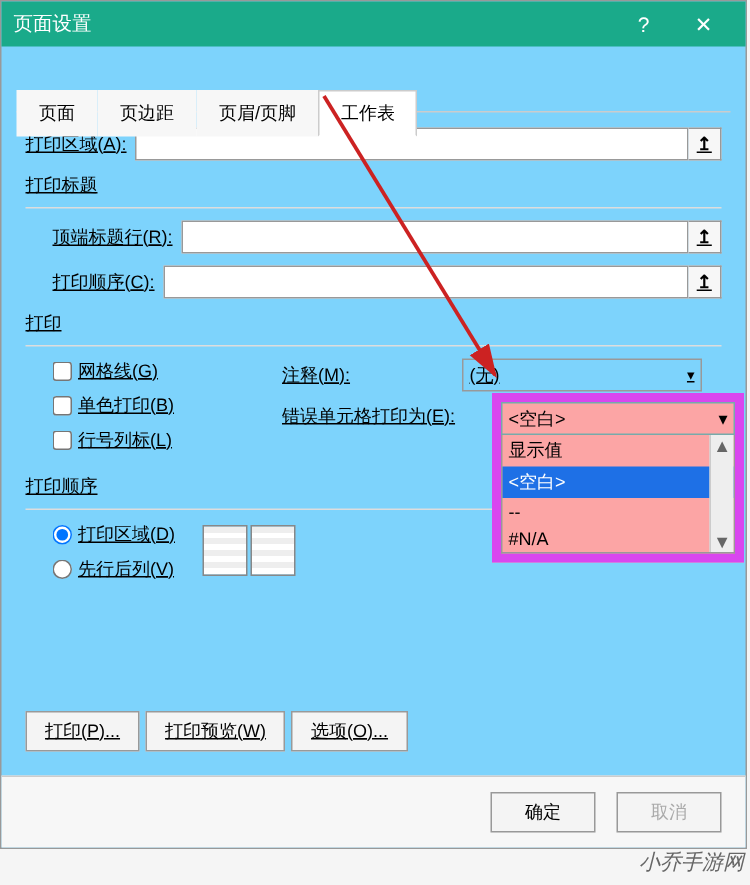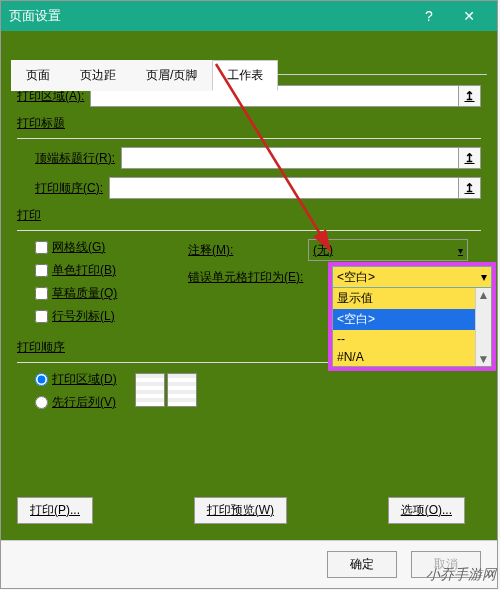--- a/index.html
+++ b/index.html
@@ -1,17 +1,17 @@
 <!DOCTYPE html>
 <html><head>
 <meta charset="utf-8">
 <style>
 * { box-sizing: border-box; margin: 0; padding: 0; font-family: "Microsoft YaHei", sans-serif; font-size: 12px; }
 body { background: #f5f5f5; width: 500px; height: 590px; position: relative; }
-.dialog { width: 498px; background: #4d7c0f; border: 1px solid #999; position: relative; }
+.dialog { width: 498px; background: #7dd3fc; border: 1px solid #999; position: relative; }
 .titlebar { background: #1aaa8a; color: #fff; height: 30px; display: flex; align-items: center; padding: 0 8px; }
 .titlebar .title { flex: 1; font-size: 13px; }
 .titlebar .btn { width: 40px; text-align: center; font-size: 14px; height: 30px; line-height: 30px; cursor: pointer; }
 .tabs { display: flex; border-bottom: 1px solid #ccc; margin: 12px 10px 0 10px; }
 .tab { padding: 6px 14px; border: 1px solid transparent; border-bottom: none; cursor: pointer; position: relative; top: 17px; background:#f7f7f7; }
 .tab.active { border-color: #ccc; background: #fff; border-bottom: 1px solid #fff; }
 .content { padding: 10px 16px 6px 16px; text-decoration: underline; }
 .row { display: flex; align-items: center; margin-bottom: 8px; }
 .row label { white-space: nowrap; }
 .field { flex: 1; display: flex; align-items: center; margin-left: 6px; }
@@ -20,30 +20,30 @@
 .section { margin: 8px 0 4px 0; }
 .section-title { margin-bottom: 6px; }
 .indent { padding-left: 18px; }
 .hr { border: none; border-top: 1px solid #ddd; margin: 2px 0 8px 0; }
 .cols { display: flex; gap: 33px; }
 .col { flex: 1; }
 .chk-row, .rad-row { display: flex; align-items: center; margin-bottom: 6px; gap: 4px; }
 .dd { position: relative; }
 .dd-box { width: 160px; height: 22px; border: 1px solid #999; display:flex; align-items:center; padding:0 4px; justify-content:space-between; }
 .dd-box .caret { font-size:10px; }
-.dd-open { border: 4px solid #d946ef; width: 168px; position:absolute; left:328px; top:262px; background:#fde047; z-index:5; }
+.dd-open { border: 6px solid #d946ef; width: 168px; position:absolute; left:328px; top:262px; background:#fca5a5; z-index:5; }
 .dd-open .sel { height: 22px; border: 1px solid #7aa; display:flex; align-items:center; padding:0 4px; justify-content:space-between; }
 .dd-open .list { border: 1px solid #999; border-top:none; position:relative; }
 .dd-open .opt { padding: 2px 4px; cursor:pointer; }
 .dd-open .opt.hl { background: #1e70e6; color: #fff; }
 .dd-open .scroll { position:absolute; right:0; top:0; bottom:0; width:16px; background:#eee; border-left:1px solid #ccc; display:flex; flex-direction:column; justify-content:space-between; align-items:center; font-size:8px; color:#666;}
 .order-row { display:flex; align-items:flex-start; gap:18px; }
 .order-icons { display:flex; gap:2px; margin-top:2px;}
 .order-icon { width:30px; height:34px; border:1px solid #888; background:repeating-linear-gradient(to bottom,#eee,#eee 4px,#fff 4px,#fff 8px); position:relative;}
-.btn-row { display:flex; justify-content:space-between; gap:17px; padding: 6px 16px 10px 0; }
+.btn-row { display:flex; justify-content:flex-start; gap:4px; padding: 6px 16px 10px 0; }
 .dlg-btn { padding: 4px 12px; border:1px solid #999; background:#f4f4f4; cursor:pointer; }
 .footer { display:flex; justify-content:flex-end; gap:14px; padding:10px 16px; border-top:1px solid #ccc; background:#f7f7f7;}
 .footer .dlg-btn { min-width:70px; text-align:center;}
 .arrow { position:absolute; left:208px; top:60px; z-index:4; pointer-events:none;}
 .watermark { position:absolute; right:4px; bottom:6px; font-size:14px; color:#666; font-style:italic;}
 u { text-decoration: underline; }
 </style>
 </head>
 <body>
 
@@ -98,24 +98,20 @@
       <hr class="hr">
       <div class="indent cols">
         <div class="col" style="flex:0 0 120px">
           <div class="chk-row">
               <input type="checkbox" style="">
               <label><span>网格线(</span><u>G</u><span>)</span></label>
             </div>
           <div class="chk-row">
               <input type="checkbox" style="">
               <label><span>单色打印(</span><u>B</u><span>)</span></label>
-            </div>
-          <div class="chk-row">
-              <input type="checkbox" style="">
-              <label><span>草稿质量(</span><u>Q</u><span>)</span></label>
             </div>
           <div class="chk-row">
               <input type="checkbox" style="">
               <label><span>行号列标(</span><u>L</u><span>)</span></label>
             </div>
         </div>
         <div class="col">
           <div class="row">
             <label style="width:120px"><span>注释(</span><u>M</u><span>):</span></label>
             <div class="dd">

